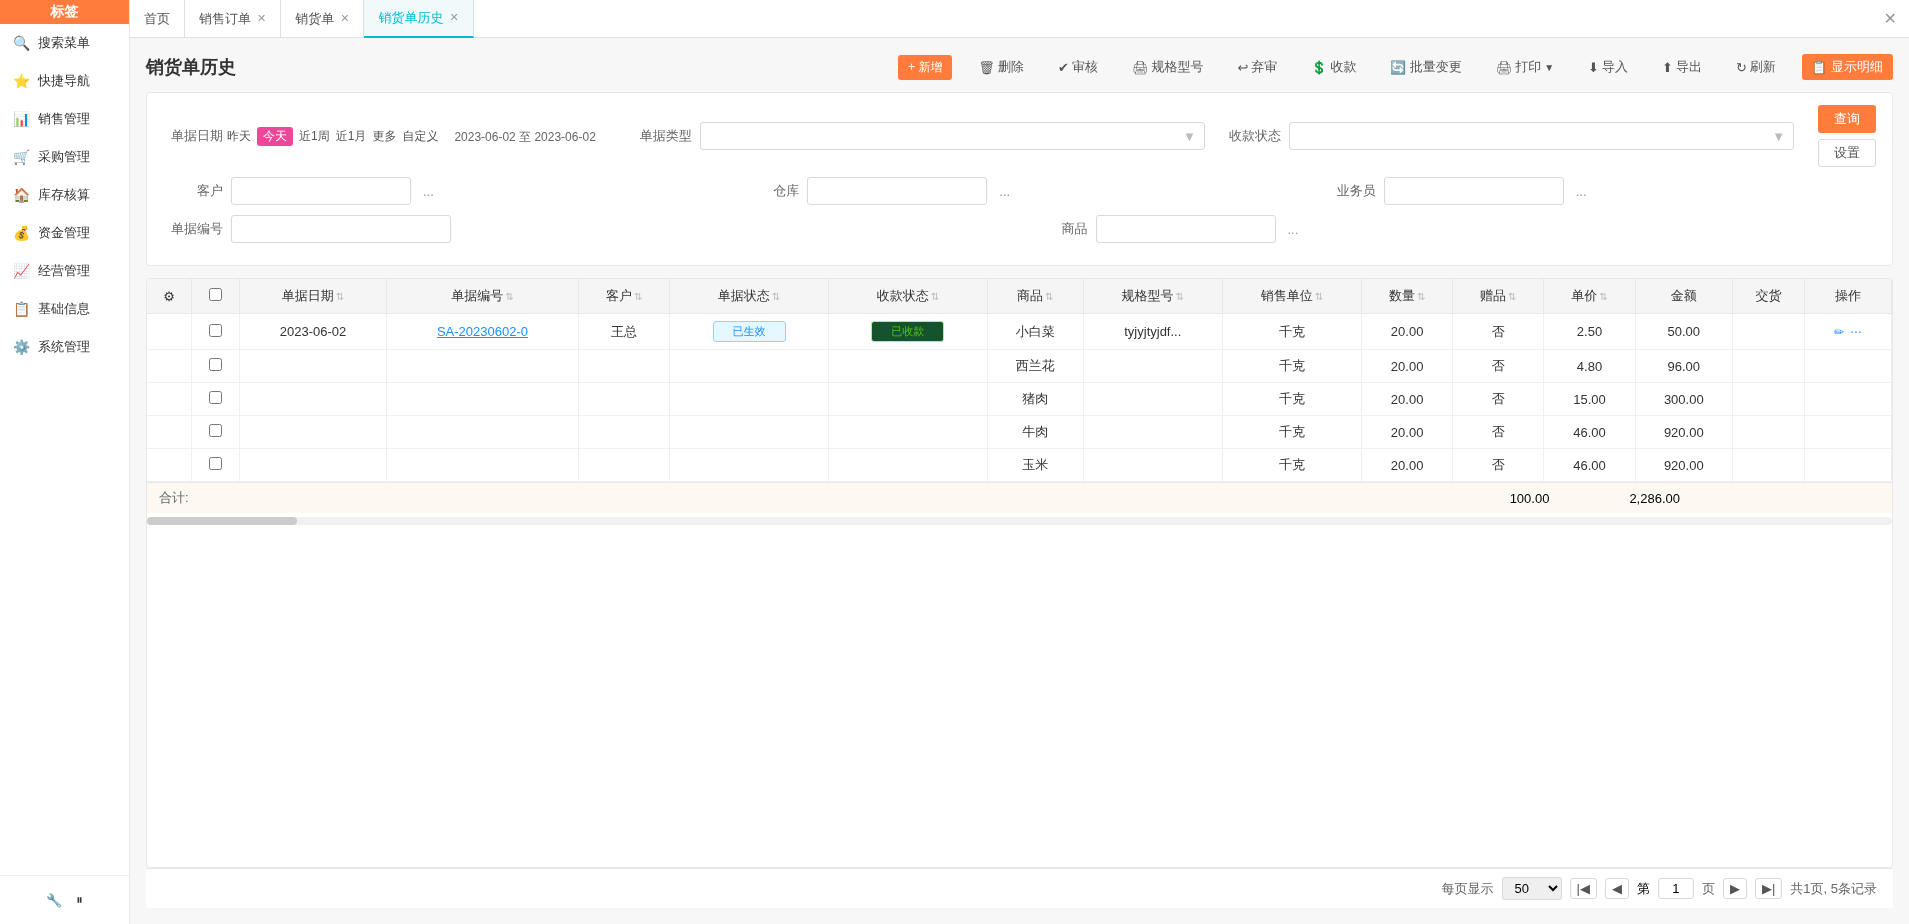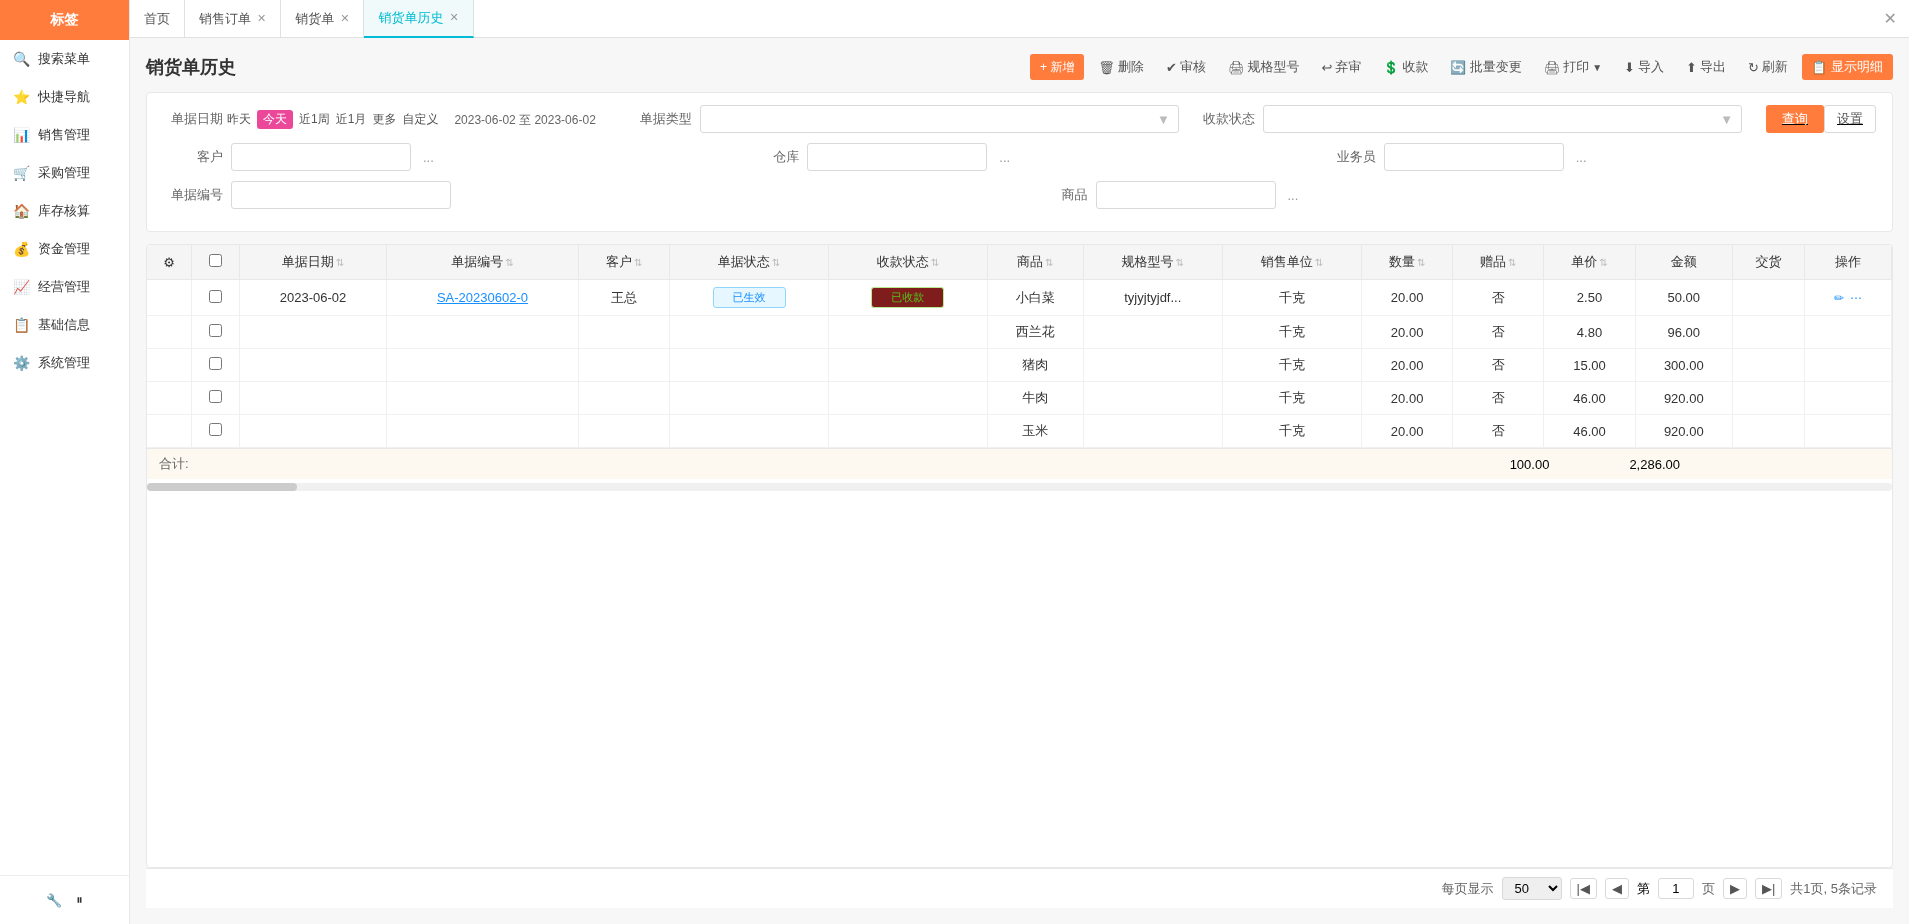--- a/index.html
+++ b/index.html
@@ -8,21 +8,21 @@
     
     .sidebar {
       width: 130px;
       background: #fff;
       border-right: 1px solid #e8e8e8;
       display: flex;
       flex-direction: column;
       flex-shrink: 0;
     }
     .sidebar-logo {
-      height: 40px;
+      height: 24px;
       background: #ff7c3d;
       display: flex;
       align-items: center;
       justify-content: center;
       color: #fff;
       font-weight: bold;
       font-size: 14px;
     }
     .sidebar-item {
       display: flex;
@@ -99,21 +99,22 @@
       justify-content: space-between;
       margin-bottom: 12px;
     }
     .page-title {
       font-size: 18px;
       font-weight: bold;
       color: #333;
     }
     .toolbar {
       display: flex;
-      gap: 6px;
+      align-items: center;
+      gap: 18px;
       flex-wrap: wrap;
     }
     .toolbar-btn {
       display: flex;
       align-items: center;
       gap: 3px;
       padding: 4px 8px;
       border: none;
       background: none;
       cursor: pointer;
@@ -220,23 +221,23 @@
       background: #fff;
       color: #555;
       border: 1px solid #d9d9d9;
       border-radius: 3px;
       padding: 4px 12px;
       cursor: pointer;
       font-size: 13px;
     }
     .filter-actions {
       display: flex;
-      flex-direction: row;
+      flex-direction: column;
+      gap: 6px;
       margin-left: 8px;
-      text-decoration: underline;
     }
 
     
     .table-container {
       background: #fff;
       border: 1px solid #e8e8e8;
       border-radius: 4px;
       flex: 1;
       overflow: auto;
     }
@@ -266,21 +267,21 @@
     }
     .th-sort { display: inline-flex; align-items: center; gap: 2px; }
     .sort-icon { color: #bbb; font-size: 10px; }
     .status-badge {
       display: inline-block;
       padding: 2px 19px;
       border-radius: 3px;
       font-size: 11px;
     }
     .status-effective { background: #e6f7ff; color: #1890ff; border: 1px solid #91d5ff; }
-    .status-collected { background: #7f1d1d; color: #52c41a; border: 1px solid #b7eb8f; }
+    .status-collected { background: #14532d; color: #52c41a; border: 1px solid #b7eb8f; }
     .action-btn {
       color: #1890ff;
       cursor: pointer;
       background: none;
       border: none;
       font-size: 12px;
       padding: 0 3px;
     }
 
     

